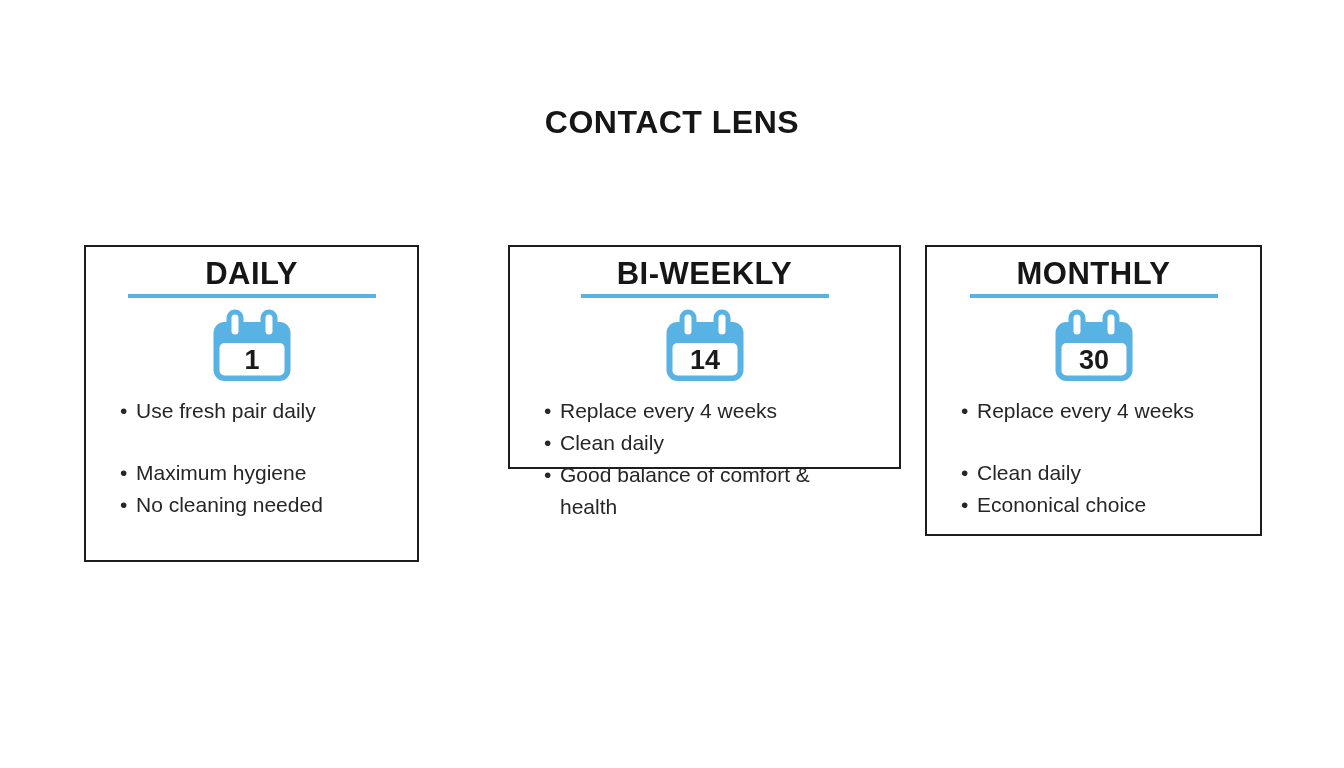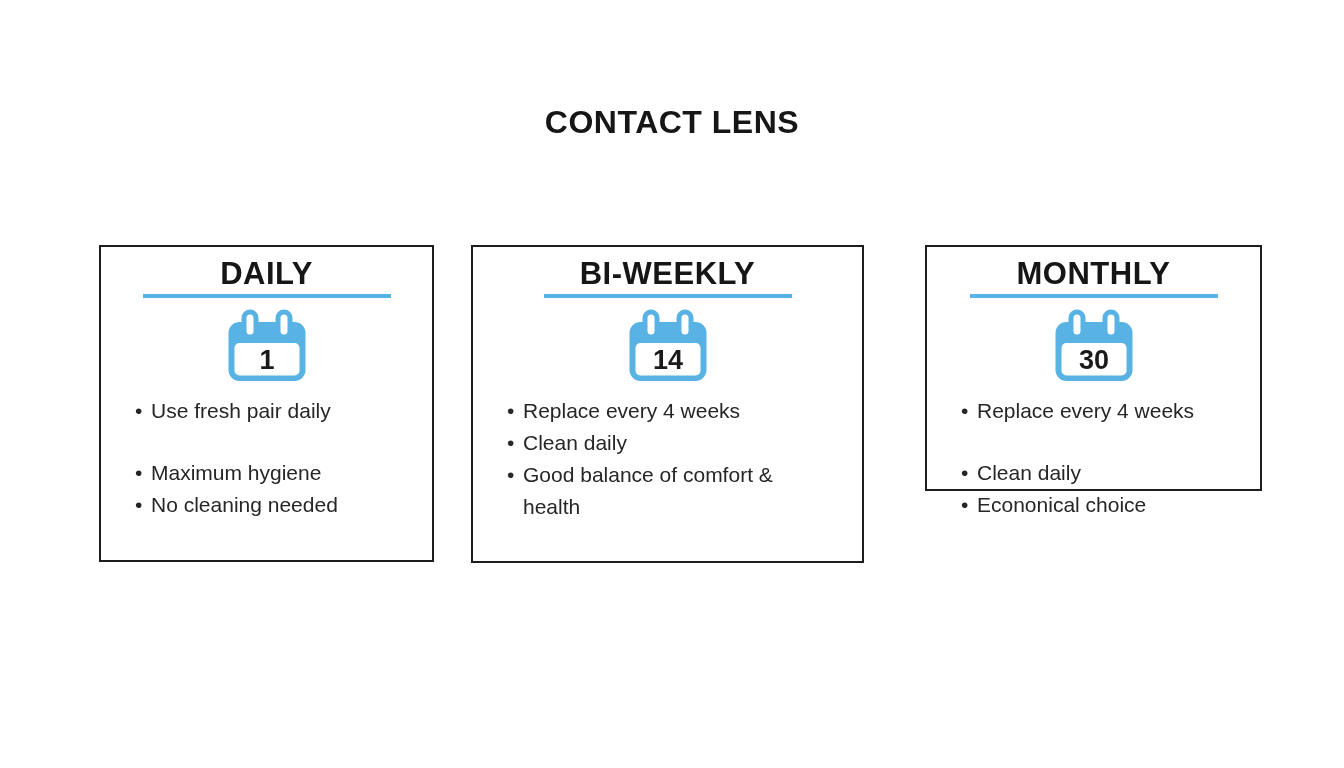--- a/index.html
+++ b/index.html
@@ -27,23 +27,23 @@
     color: #161616;
   }
 
   
   .card {
     position: absolute;
     box-sizing: border-box;
     border: 2px solid #1d1d1d;
     background: #ffffff;
   }
-  .card1 { left: 84px;  top: 245px; width: 335px; height: 317px; margin-left: 15px; }
-  .card2 { left: 471px; top: 245px; width: 393px; height: 318px; }
-  .card3 { left: 925px; top: 245px; width: 337px; height: 246px; }
+  .card1 { left: 84px;  top: 245px; width: 335px; height: 317px; }
+  .card2 { left: 508px; top: 245px; width: 393px; height: 224px; }
+  .card3 { left: 925px; top: 245px; width: 337px; height: 291px; }
 
   .card h2 {
     margin: 10px 0 0 0;
     text-align: center;
     font-size: 31px;
     line-height: 34px;
     font-weight: bold;
     letter-spacing: 0.5px;
     color: #161616;
   }

